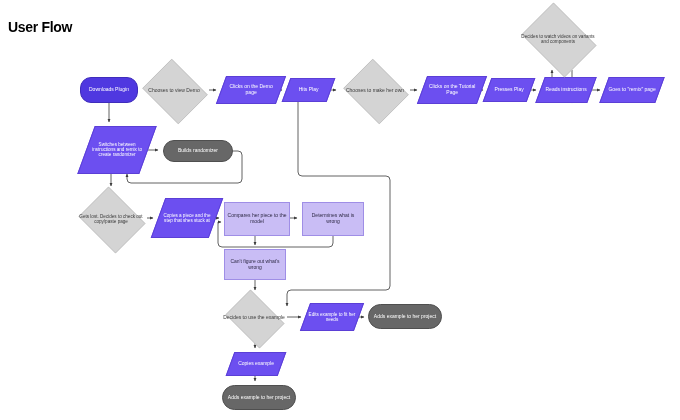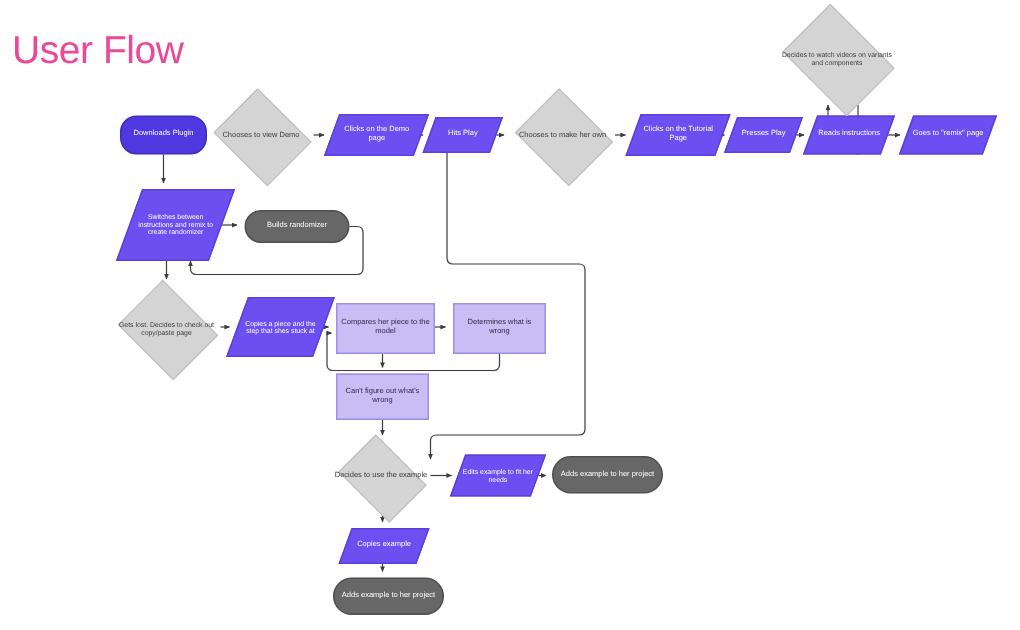--- a/index.html
+++ b/index.html
@@ -16,23 +16,23 @@
   }
   #canvas {
     position: relative;
     width: 680px;
     height: 420px;
   }
   #title {
     position: absolute;
     left: 8px;
     top: 20px;
-    font-size: 26px;
-    font-weight: normal;
-    color: #ec4899;
+    font-size: 14px;
+    font-weight: bold;
+    color: #000000;
     letter-spacing: -0.3px;
     line-height: 1;
   }
   .edges {
     position: absolute;
     left: 0;
     top: 0;
     width: 680px;
     height: 420px;
     pointer-events: none;

